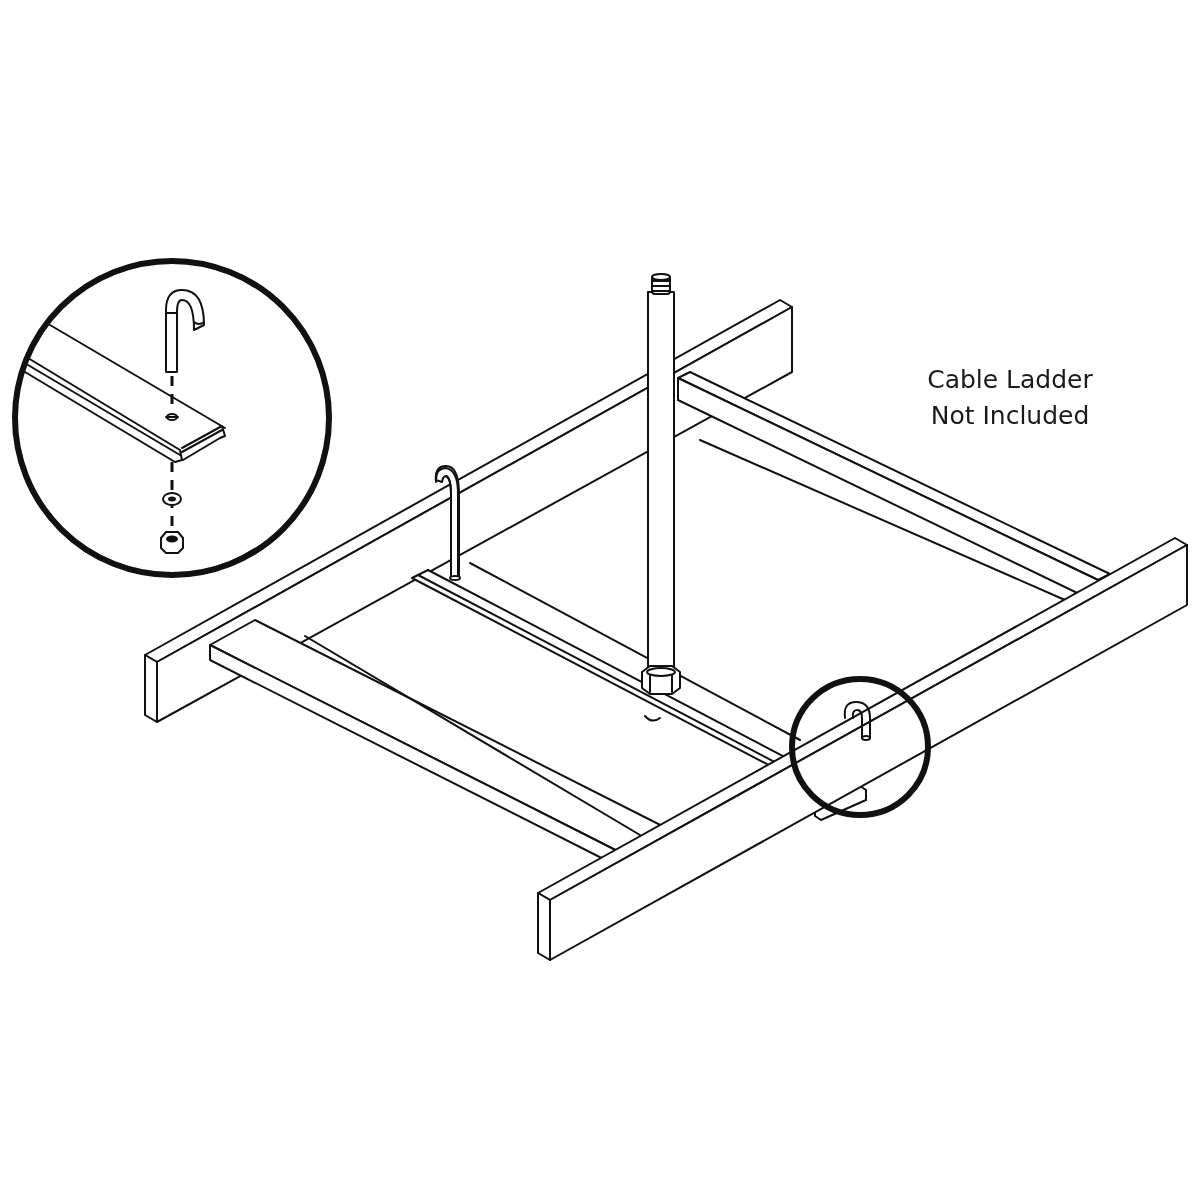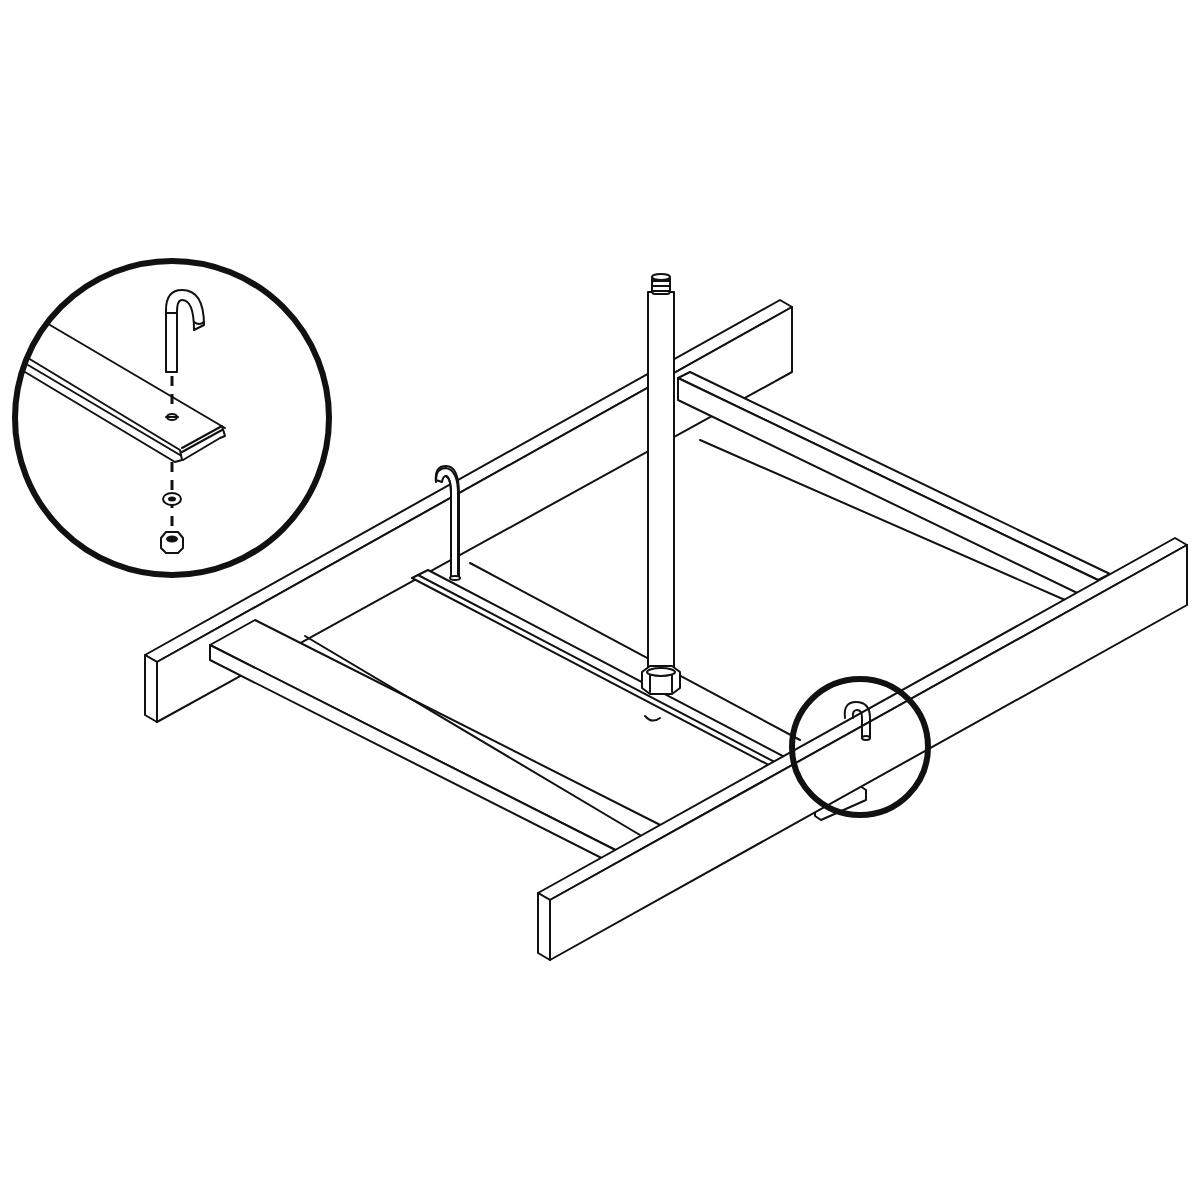--- a/index.html
+++ b/index.html
@@ -110,13 +110,15 @@
 
     <ellipse class="fillw" cx="172" cy="499" rx="9" ry="6"></ellipse>
     <ellipse cx="172" cy="499" rx="4" ry="2.5" fill="#111"></ellipse>
 
     <path class="fillw" d="M161,538 L166,532 L178,532 L183,538 L183,548 L178,553 L166,553 L161,548 Z"></path>
     <ellipse cx="172" cy="539" rx="6" ry="3.5" fill="#111"></ellipse>
   </g>
 </svg>
 
 <div class="note">
+  <div>Cable Ladder</div>
+  <div>Not Included</div>
 </div>
 
 </body></html>

